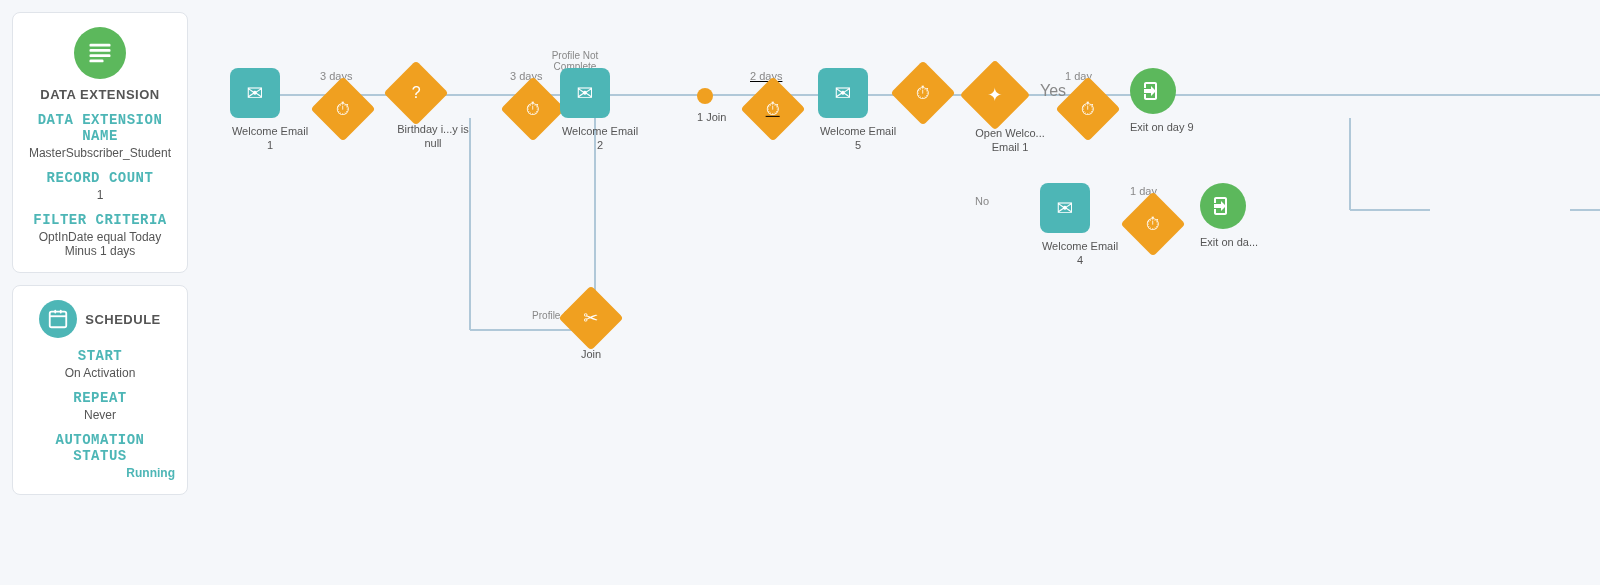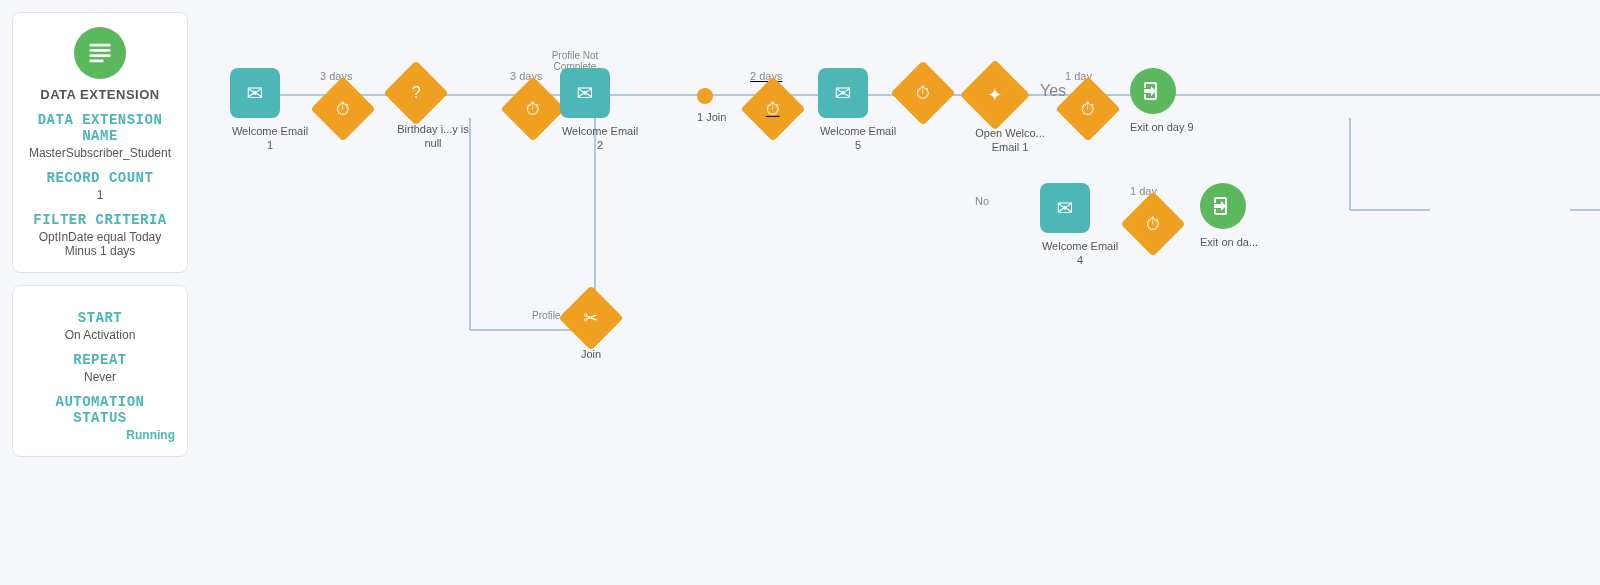--- a/index.html
+++ b/index.html
@@ -226,20 +226,31 @@
       <div class="panel-title">DATA EXTENSION</div>
       <div class="panel-label">DATA EXTENSION NAME</div>
       <div class="panel-value">MasterSubscriber_Student</div>
       <div class="panel-label">RECORD COUNT</div>
       <div class="panel-value">1</div>
       <div class="panel-label">FILTER CRITERIA</div>
       <div class="panel-value">OptInDate equal Today Minus 1 days</div>
     </div>
 
     <div class="panel-card">
+      <div style="display:flex;align-items:center;gap:8px;justify-content:center;margin-bottom:8px;">
+        <div class="icon-circle teal" style="width:38px;height:38px;margin:0;">
+          <svg width="22" height="22" viewBox="0 0 24 24" fill="white">
+            <rect x="3" y="4" width="18" height="17" rx="2" fill="none" stroke="white" stroke-width="2"></rect>
+            <rect x="8" y="2" width="2" height="4" rx="1" fill="white"></rect>
+            <rect x="14" y="2" width="2" height="4" rx="1" fill="white"></rect>
+            <rect x="3" y="8" width="18" height="2" fill="white"></rect>
+          </svg>
+        </div>
+        <div class="panel-title" style="margin-bottom:0;">Schedule</div>
+      </div>
       <div class="panel-label">START</div>
       <div class="panel-value">On Activation</div>
       <div class="panel-label">REPEAT</div>
       <div class="panel-value">Never</div>
       <div class="panel-label">AUTOMATION STATUS</div>
       <div class="panel-value blue">Running</div>
     </div>
 
   </div>
 

